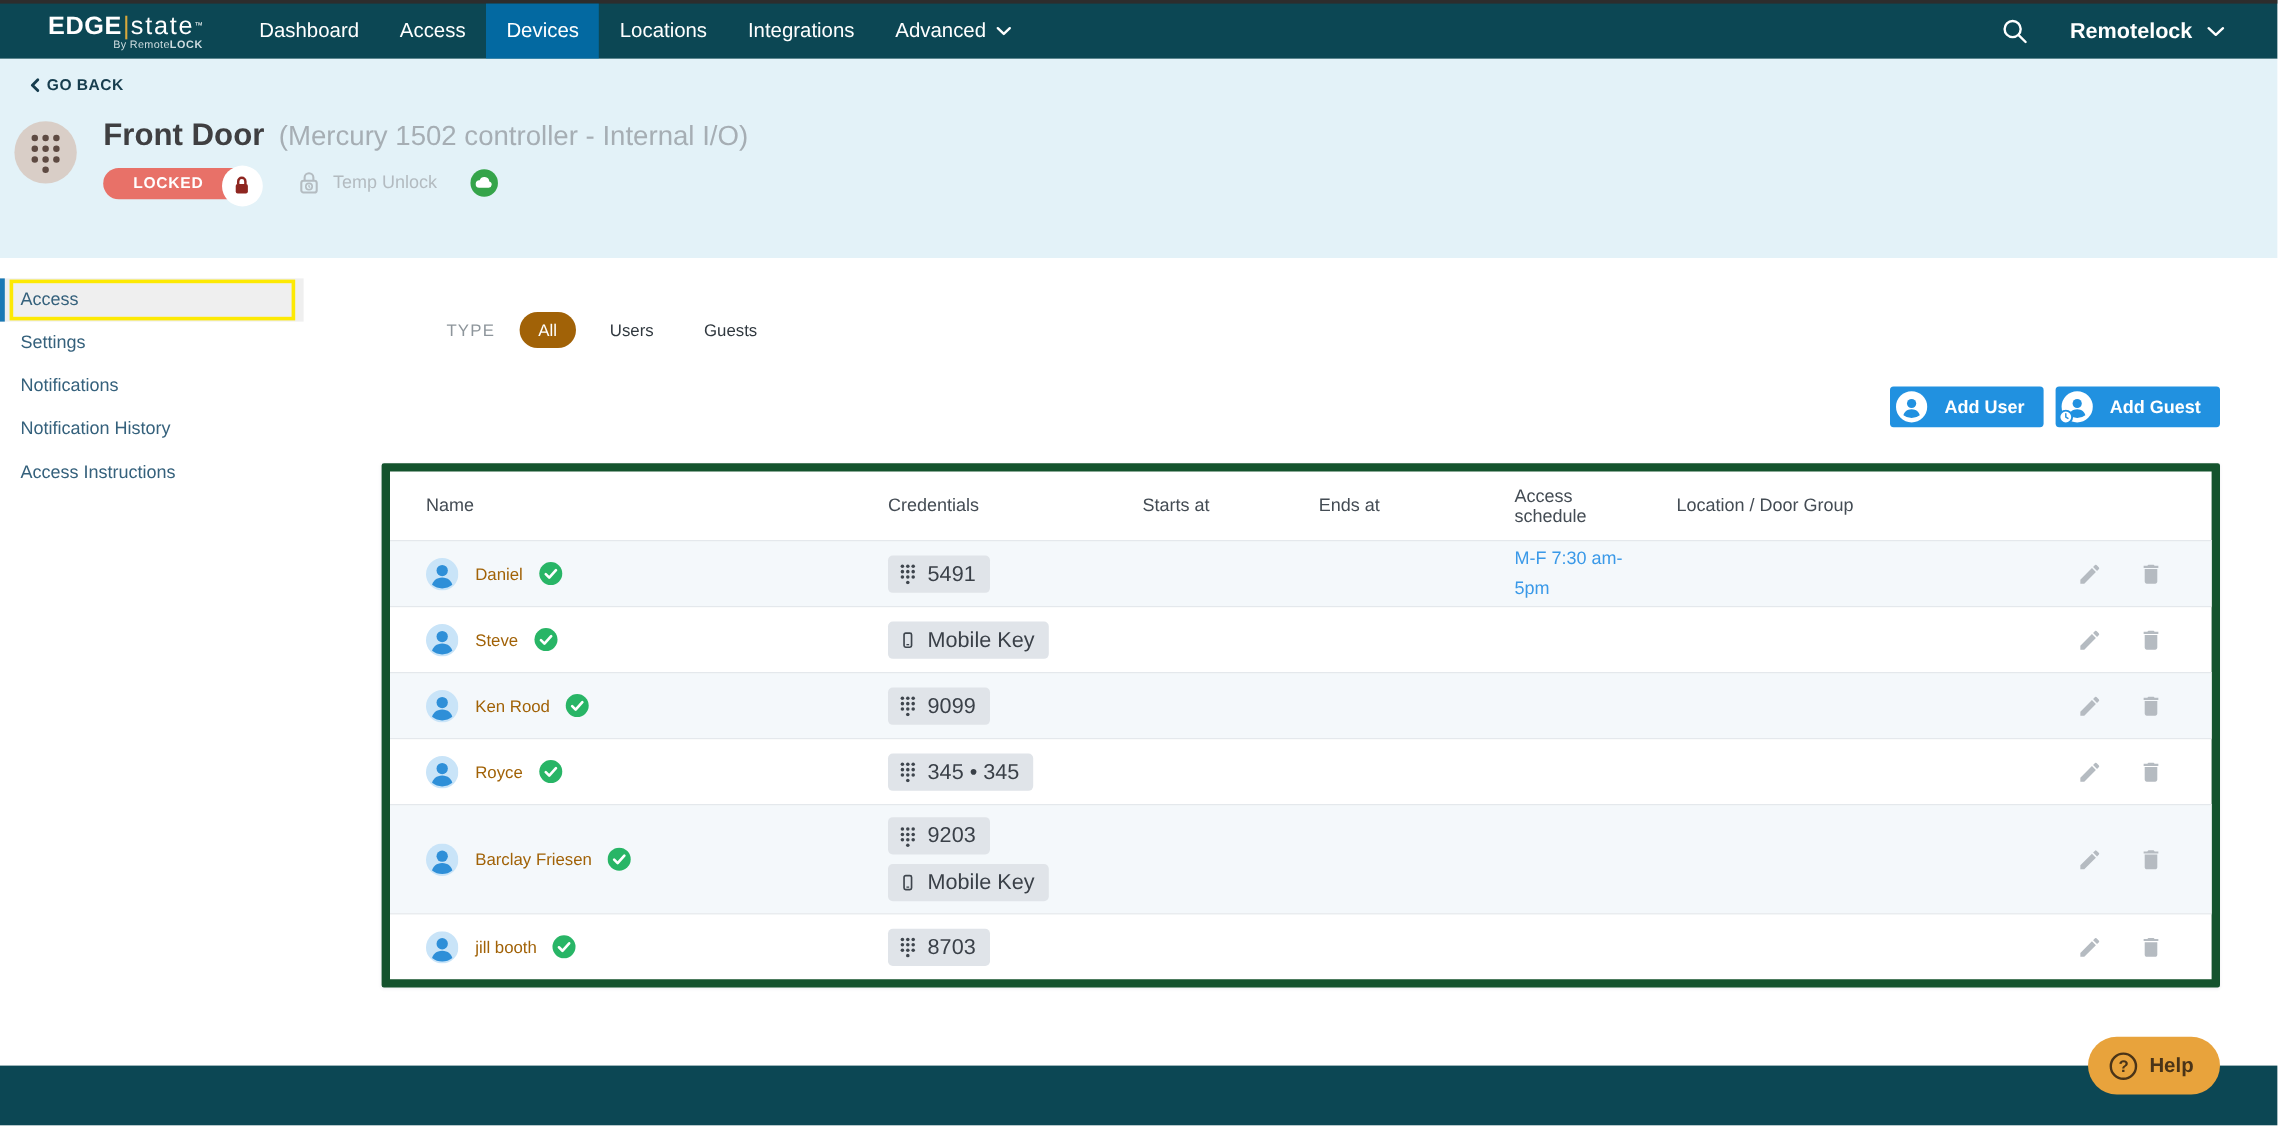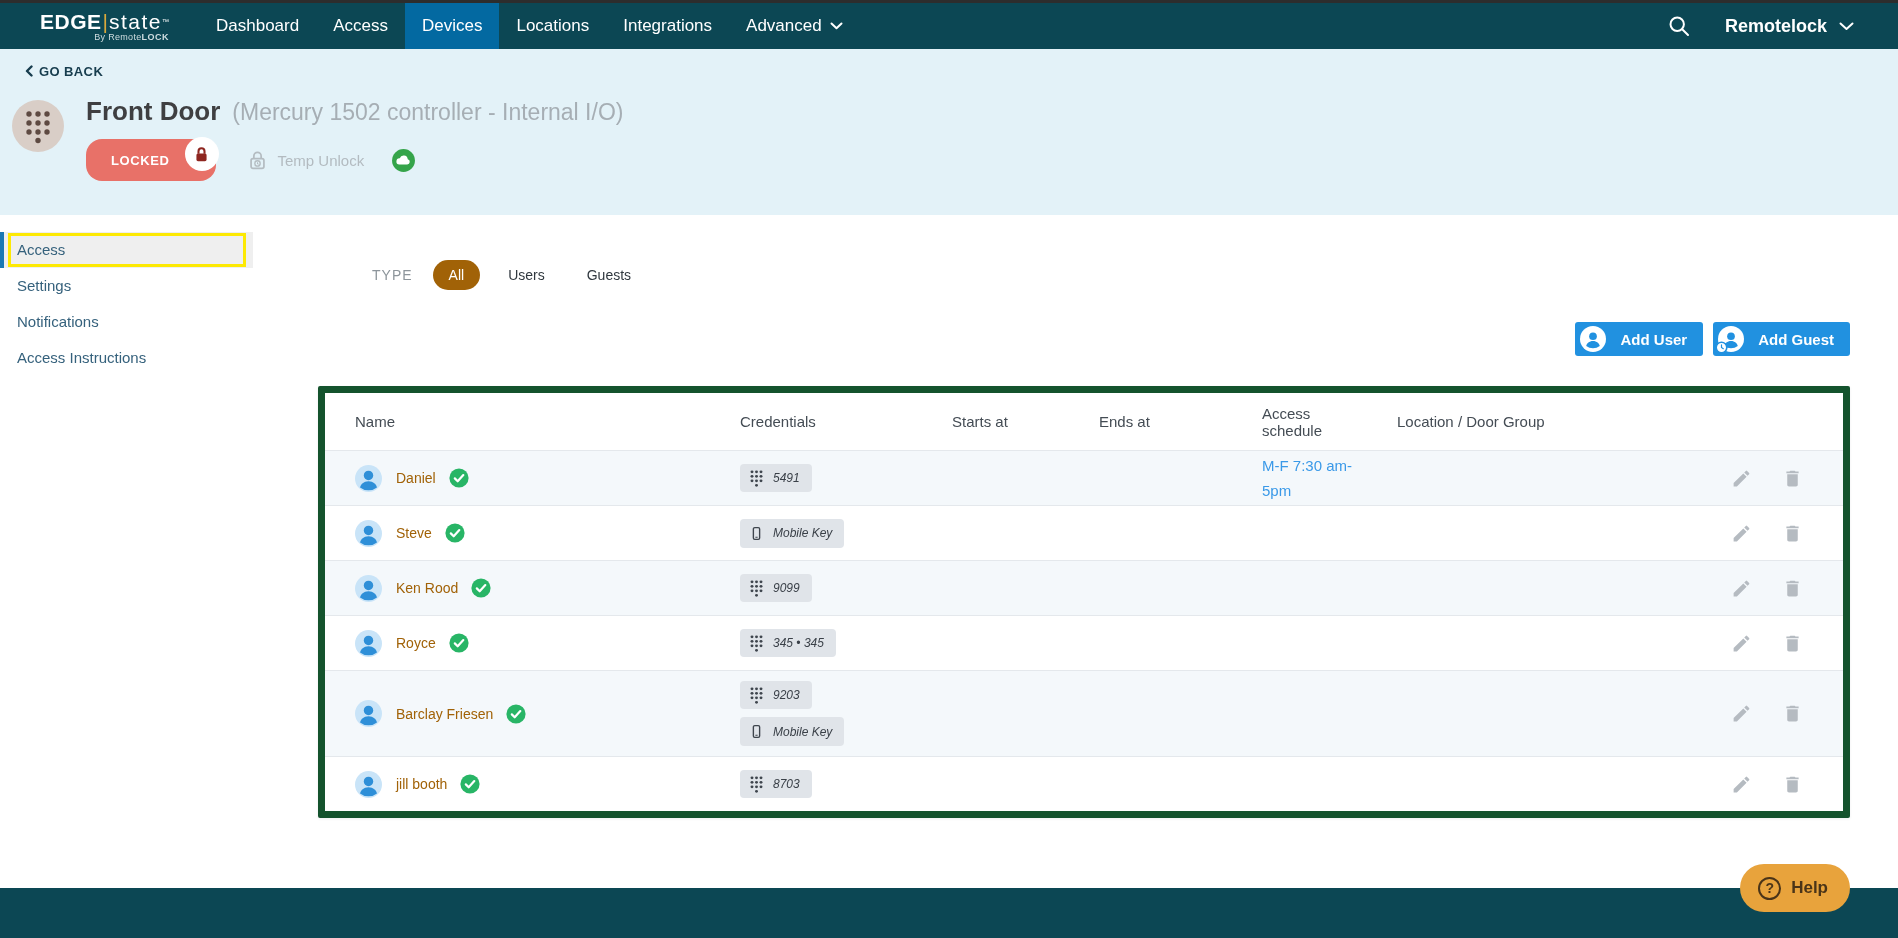--- a/index.html
+++ b/index.html
@@ -35,21 +35,21 @@
   .go-back { display:inline-flex; align-items:center; gap:6px; margin-left:13px;
              font-size:13px; font-weight:bold; letter-spacing:.4px; color:#173d4e; cursor:pointer; }
   .header-main { display:flex; margin-top:15px; }
   .device-avatar { width:52px; height:52px; border-radius:50%; background:#d9cec7;
                    display:flex; align-items:center; justify-content:center; flex:0 0 auto; margin-top:4px; }
   .header-info { margin-left:22px; }
   .title-row { display:flex; align-items:baseline; gap:12px; }
   .page-title { font-size:26px; font-weight:bold; color:#3f3f41; }
   .page-subtitle { font-size:23px; font-weight:300; color:#a6aeb4; }
   .status-row { display:flex; align-items:center; margin-top:12px; }
-  .locked-pill { position:relative; height:42px; background:#e87168; border-radius:16px;
+  .locked-pill { position:relative; height:26px; background:#e87168; border-radius:16px;
                  padding:0 46px 0 25px; display:flex; align-items:center; cursor:pointer;justify-content:flex-end; }
   .locked-label { color:#fff; font-size:13px; font-weight:bold; letter-spacing:.6px; }
   .locked-circle { position:absolute; right:-3px; top:-2px; width:34px; height:34px; border-radius:50%;
                    background:#fff; display:flex; align-items:center; justify-content:center; }
   .temp-unlock { display:flex; align-items:center; gap:9px; margin-left:30px; cursor:pointer; }
   .temp-unlock-label { font-size:15px; color:#b3bbc0; }
   .cloud-status { margin-left:27px; display:flex; cursor:default; }
 
   
   .main { flex:1 1 auto; display:flex; background:#fff; }
@@ -85,21 +85,21 @@
   .c-ends { width:163px; }
   .c-sched { width:135px; padding-right:38px; }
   .c-loc { flex:1 1 auto; }
   .c-actions { width:112px; display:flex; align-items:center; gap:30px; }
   .th.c-name { display:block; }
   .avatar { width:27px; height:27px; flex:0 0 auto; display:flex; }
   .name-link { margin-left:14px; font-size:14px; color:#a16207; cursor:pointer; }
   .verified-icon { margin-left:13px; display:flex; }
   .cred-list { display:flex; flex-direction:column; gap:8px; padding:10px 0; align-items:flex-start; }
   .cred-pill { display:inline-flex; align-items:center; gap:9px; background:#e0e4e9;
-               border-radius:4px; padding:5px 12px 5px 9px; font-size:12px; color:#3a4048;font-style:italic; }
+               border-radius:4px; padding:5px 12px 5px 9px; font-size:18px; color:#3a4048; }
   .sched-link { font-size:15px; line-height:25px; color:#3a99e8; cursor:pointer; }
   .cell-text { font-size:15px; color:#3a4048; }
   .icon-btn { background:none; border:none; padding:0; display:flex; cursor:pointer; }
 
   
   .footer { height:50px; background:#0c4754; flex:0 0 auto; }
   .help-btn { position:absolute; right:48px; bottom:26px; height:48px; border-radius:24px;
               background:#e8a33c; border:none; display:flex; align-items:center; gap:10px;
               padding:0 22px 0 18px; cursor:pointer; font-family:inherit; }
   .help-q { width:23px; height:23px; border-radius:50%; border:2.5px solid #4a3418; color:#4a3418;
@@ -227,20 +227,24 @@
   </div>
         <div class="sidebar-item">
     <span class="sidebar-label">Settings</span>
     
   </div>
         <div class="sidebar-item">
     <span class="sidebar-label">Notifications</span>
     
   </div>
         <div class="sidebar-item">
+    <span class="sidebar-label">Notification History</span>
+    
+  </div>
+        <div class="sidebar-item">
     <span class="sidebar-label">Access Instructions</span>
     
   </div>
       </div>
     <div class="content">
 
       <div class="filter-row">
         <span class="type-label">TYPE</span>
         <span id="filter-options" style="display:flex;align-items:center;gap:14px;">
             <div class="filter-option selected">All</div>

